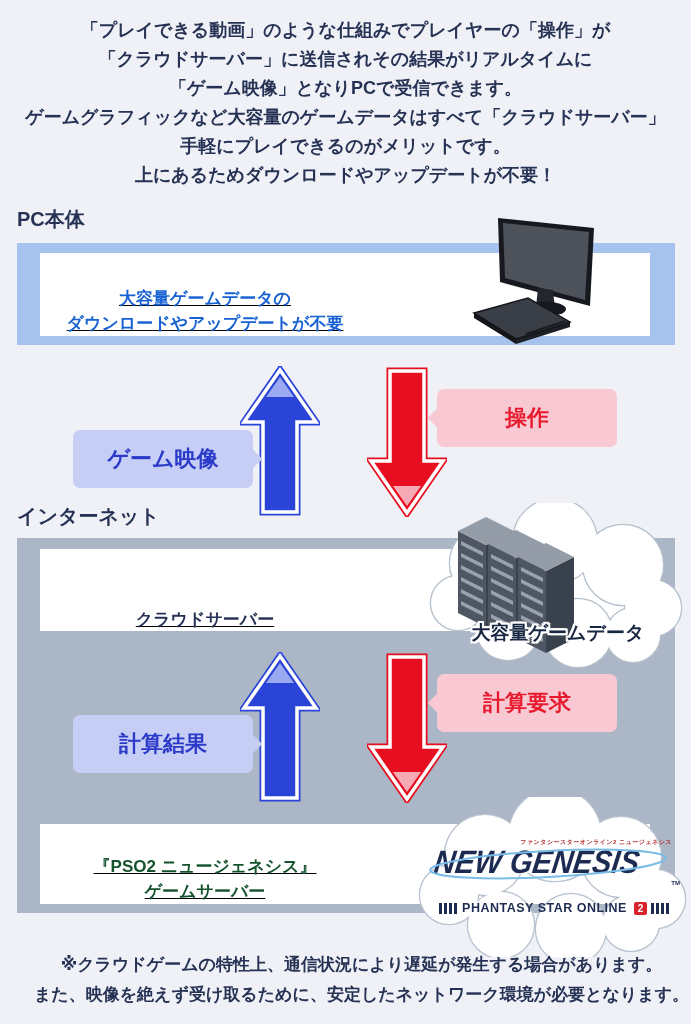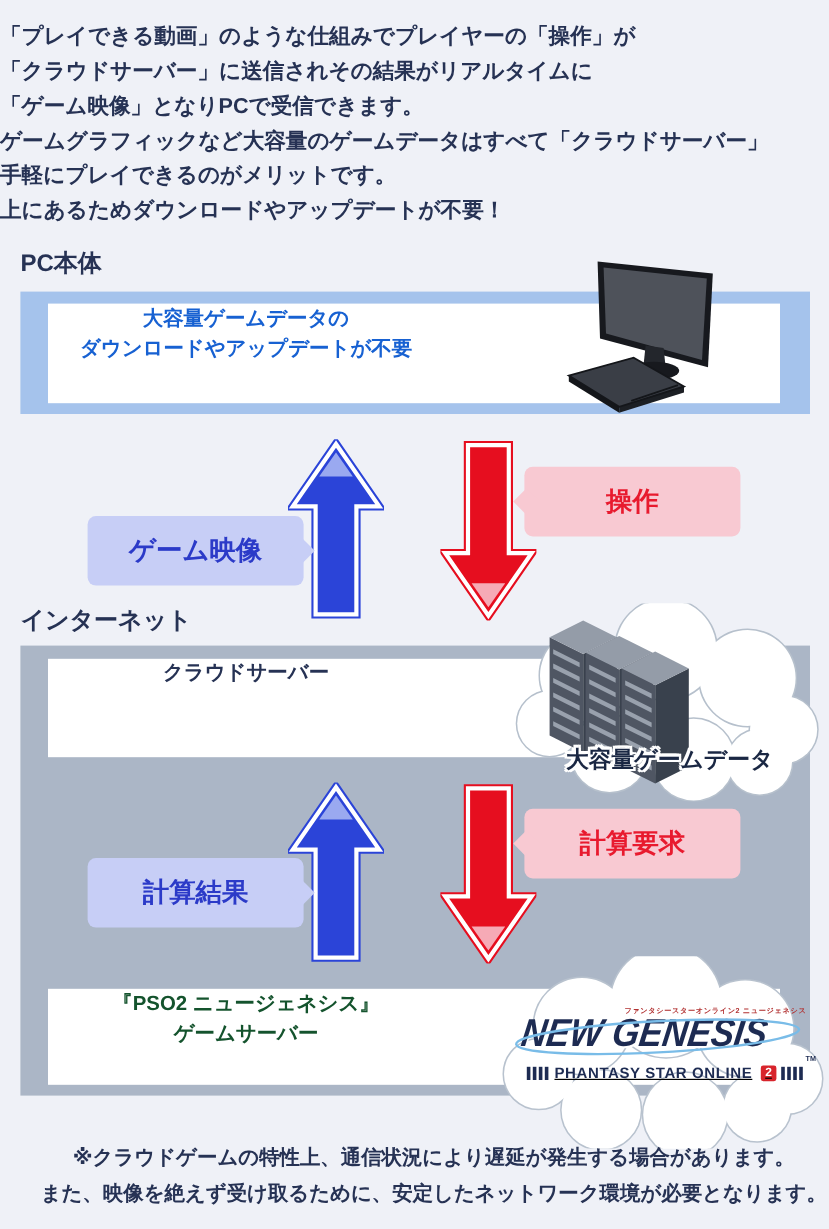--- a/index.html
+++ b/index.html
@@ -4,30 +4,30 @@
 <style>
   html,body{margin:0;padding:0;background:#eff1f7;}
   .canvas{
     position:relative;width:691px;height:1024px;overflow:hidden;
     background:#eff1f7;
     font-family:"Liberation Sans","DejaVu Sans",sans-serif;
     -webkit-font-smoothing:antialiased;
   }
   .abs{position:absolute;}
   
-  .intro{left:0;top:16px;width:691px;
+  .intro{left:0;top:16px;width:691px;text-align:center;
     color:#263254;font-weight:bold;font-size:18px;line-height:29px;}
   .footer{left:0;top:950px;width:691px;text-align:center;
     color:#263254;font-weight:bold;font-size:17px;line-height:30px;padding-left:16px;}
   
   .section-label{color:#263254;font-weight:bold;font-size:20px;}
   
   .band-pc{left:17px;top:243px;width:658px;height:102px;background:#a5c3ec;}
   .band-net{left:17px;top:538px;width:658px;height:375px;background:#abb6c6;}
-  .whitebox{background:#ffffff;display:flex;align-items:flex-start;}
+  .whitebox{background:#ffffff;display:flex;align-items:flex-end;text-decoration:underline;}
   .wb-inner{width:330px;text-align:center;font-weight:bold;}
   .pc-box{left:40px;top:253px;width:610px;height:83px;}
   .pc-box .wb-inner{color:#1761d2;font-size:17px;line-height:25px;}
   .cloudserver-box{left:40px;top:549px;width:610px;height:82px;}
   .cloudserver-box .wb-inner{color:#263254;font-size:17px;}
   .pso2-box{left:40px;top:824px;width:610px;height:80px;}
   .pso2-box .wb-inner{color:#14532d;font-size:17px;line-height:25px;}
   
   .bubble{height:58px;width:180px;border-radius:7px;
     display:flex;align-items:center;justify-content:center;
@@ -48,21 +48,21 @@
                 0 -2px 0 #fff,0 2px 0 #fff,-2px 0 0 #fff,2px 0 0 #fff;}
   
   .logo-wrap{left:428px;top:838px;width:252px;}
   .logo-kana{text-align:right;font-size:6px;letter-spacing:.5px;color:#b23232;
     font-weight:bold;padding-right:8px;white-space:nowrap;}
   .logo-title-row{position:relative;height:36px;margin-top:1px;}
   .logo-title{position:absolute;left:4px;top:0;font-size:29px;font-weight:bold;font-style:italic;
     color:#1d2b52;letter-spacing:0px;transform:skewX(-8deg) scaleY(1.12);transform-origin:left bottom;
     white-space:nowrap;text-shadow:1px 1px 0 #fff;}
   .logo-tm{position:absolute;right:0;bottom:-2px;font-size:6px;color:#1d2b52;font-weight:bold;}
-  .logo-sub-row{display:flex;align-items:center;justify-content:center;margin-top:3px;text-decoration:underline;}
+  .logo-sub-row{display:flex;align-items:center;justify-content:center;margin-top:17px;}
   .logo-sub{color:#1d2b52;font-weight:bold;font-size:12.5px;letter-spacing:.5px;white-space:nowrap;
     margin:0 4px;}
   .bars{display:flex;align-items:center;}
   .bar{width:3px;height:11px;background:#1d2b52;margin:0 1px;}
   .badge2{background:#d8242c;color:#fff;font-size:10px;font-weight:bold;width:13px;height:13px;
     line-height:13px;text-align:center;border-radius:2px;margin:0 3px;}
   svg{display:block;}
 </style>
 </head>
 <body>

